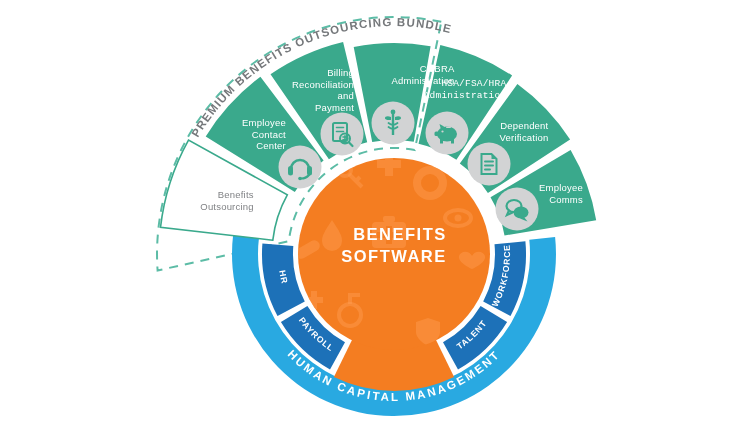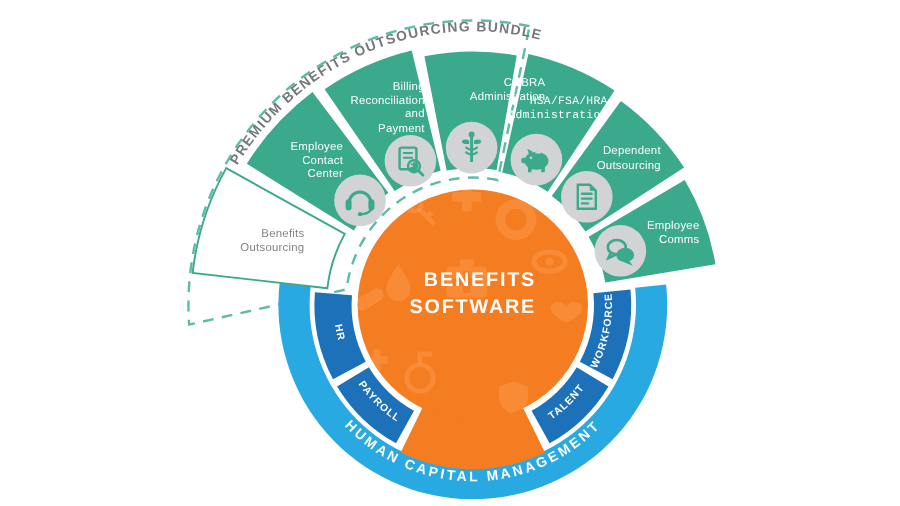--- a/index.html
+++ b/index.html
@@ -149,18 +149,18 @@
 Center</div>
 <div class="lbl" style="left:323px;top:90px;">Billing
 Reconciliation
 and
 Payment</div>
 <div class="lbl" style="left:395px;top:75px;margin-left:28px;">COBRA
 Administration</div>
 <div class="lbl" style="left:465px;top:90px;font-family:Liberation Mono, monospace;">HSA/FSA/HRA
 Administration</div>
 <div class="lbl" style="left:524px;top:132px;">Dependent
-Outsourcing</div>
+Verification</div>
 <div class="lbl" style="left:561px;top:194px;">Employee
 Comms</div>
 <div class="lbl lbl-grey" style="left:227px;top:201px;">Benefits
 Outsourcing</div>
 </div>
 
 </body></html>

